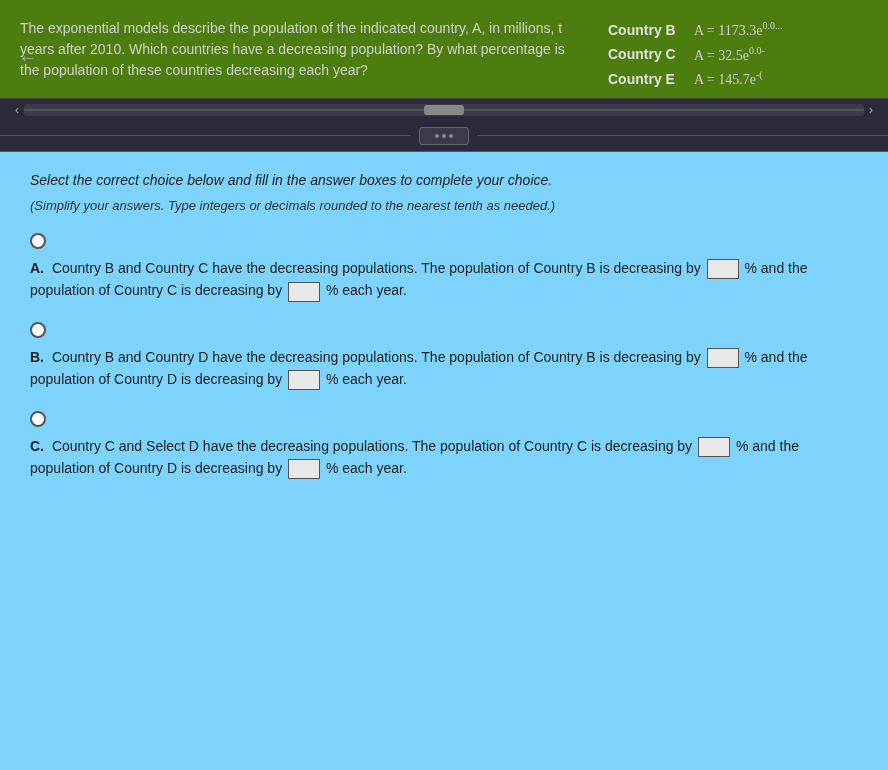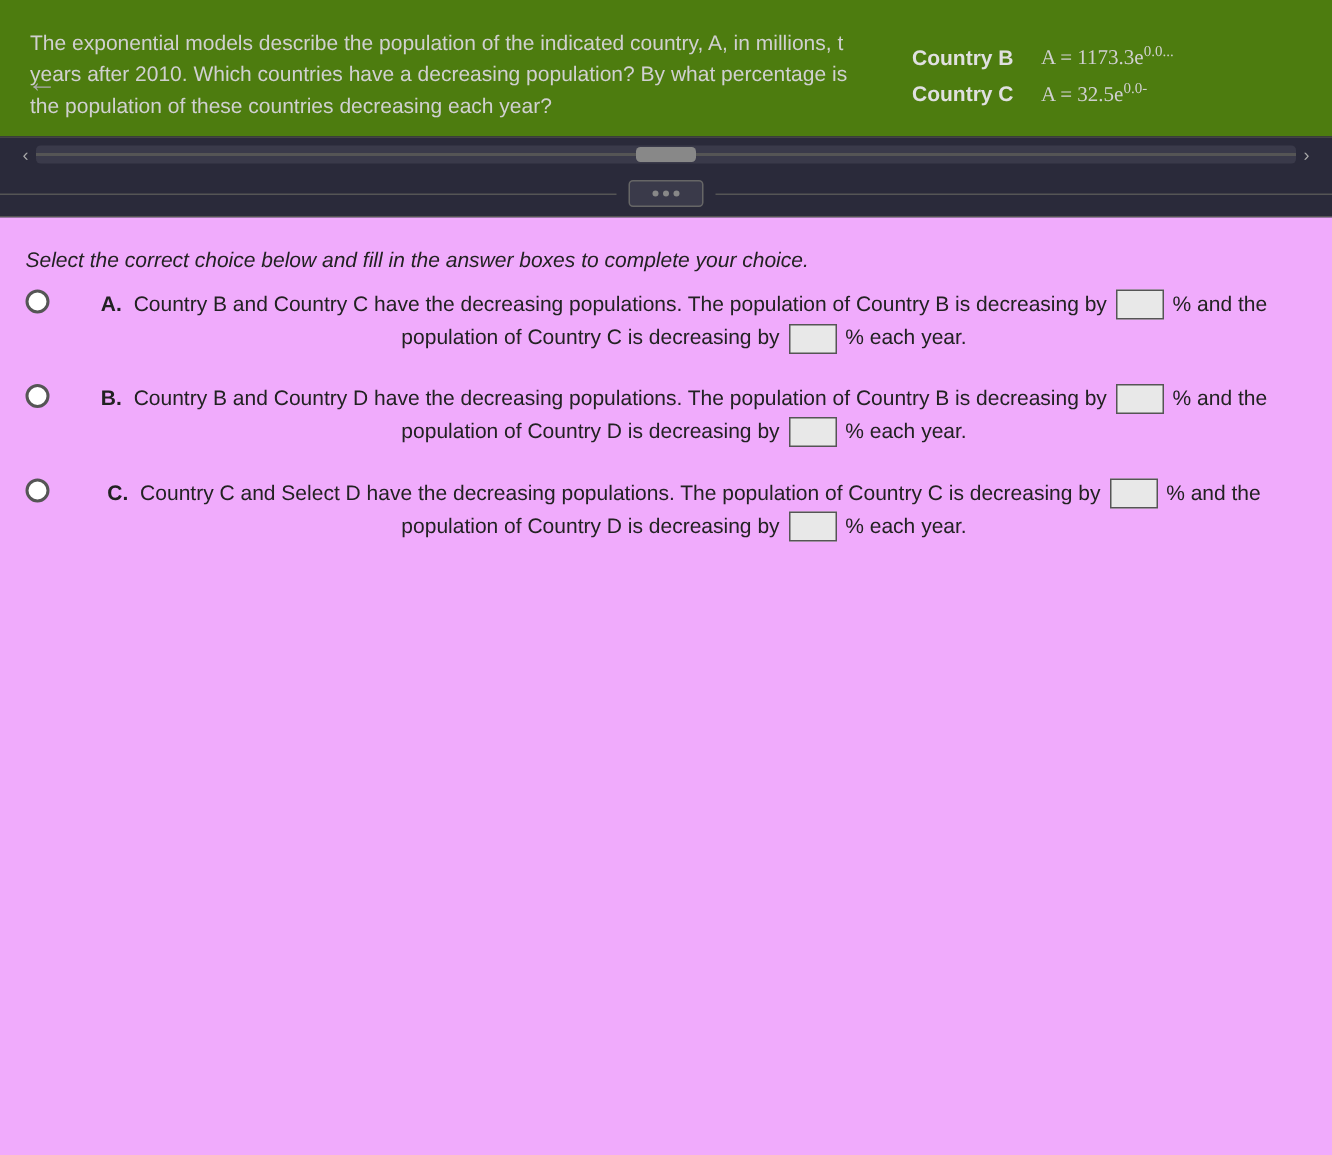--- a/index.html
+++ b/index.html
@@ -41,21 +41,20 @@
       line-height: 1.5;
       flex: 1;
     }
 
     .formulas-section {
       display: flex;
       flex-direction: column;
       gap: 6px;
       min-width: 260px;
       padding-top: 2px;
-      justify-content: center;
     }
 
     .formula-row {
       display: flex;
       align-items: baseline;
       gap: 6px;
       color: #d0d0d0;
       font-size: 14px;
     }
 
@@ -147,47 +146,46 @@
 
     .handle-dot {
       width: 4px;
       height: 4px;
       background: #888;
       border-radius: 50%;
     }
 
     .answer-section {
       flex: 1;
-      background: #f0abfc;
-      padding: 20px 17px;
+      background: #7dd3fc;
+      padding: 20px 30px;
       overflow-y: auto;
       color: #222;
     }
 
     .instruction-text {
       font-size: 14px;
       color: #222;
       margin-bottom: 10px;
       font-style: italic;
     }
 
     .simplify-note {
       font-size: 13px;
       color: #333;
       margin-bottom: 18px;
       font-style: italic;
     }
 
     .choice-item {
       display: flex;
-      flex-direction: row;
+      flex-direction: column;
       align-items: flex-start;
       margin-bottom: 18px;
       gap: 8px;
-      text-align: center;
     }
 
     .radio-outer {
       width: 16px;
       height: 16px;
       border: 2px solid #555;
       border-radius: 50%;
       display: flex;
       align-items: center;
       justify-content: center;
@@ -241,20 +239,24 @@
 
     <div class="formulas-section">
       <div class="formula-row">
         <span class="country-label">Country B</span>
         <span class="formula-text">A = 1173.3e<sup>0.0...</sup></span>
       </div>
       <div class="formula-row">
         <span class="country-label">Country C</span>
         <span class="formula-text">A = 32.5e<sup>0.0-</sup></span>
       </div>
+      <div class="formula-row">
+        <span class="country-label">Country E</span>
+        <span class="formula-text">A = 145.7e<sup>-(</sup></span>
+      </div>
     </div>
   </div>
 
   <div class="scrollbar-row">
     <span class="scroll-arrow-left">‹</span>
     <div class="scroll-track">
       <div class="scroll-line"></div>
       <div class="scroll-thumb"></div>
     </div>
     <span class="scroll-arrow-right">›</span>
@@ -266,20 +268,21 @@
       <div class="handle-dot"></div>
       <div class="handle-dot"></div>
       <div class="handle-dot"></div>
     </div>
     <div class="divider-line"></div>
   </div>
 
   <div class="answer-section">
 
     <p class="instruction-text">Select the correct choice below and fill in the answer boxes to complete your choice.</p>
+    <p class="simplify-note">(Simplify your answers. Type integers or decimals rounded to the nearest tenth as needed.)</p>
 
     <div class="choice-item">
       <div class="radio-outer"></div>
       <div class="choice-content">
         <span class="choice-label">A.</span>
         <span>Country B and Country C have the decreasing populations. The population of Country B is decreasing by </span>
         <span class="answer-box"></span>
         <span>% and the population of Country C is decreasing by </span>
         <span class="answer-box"></span>
         <span>% each year.</span>

